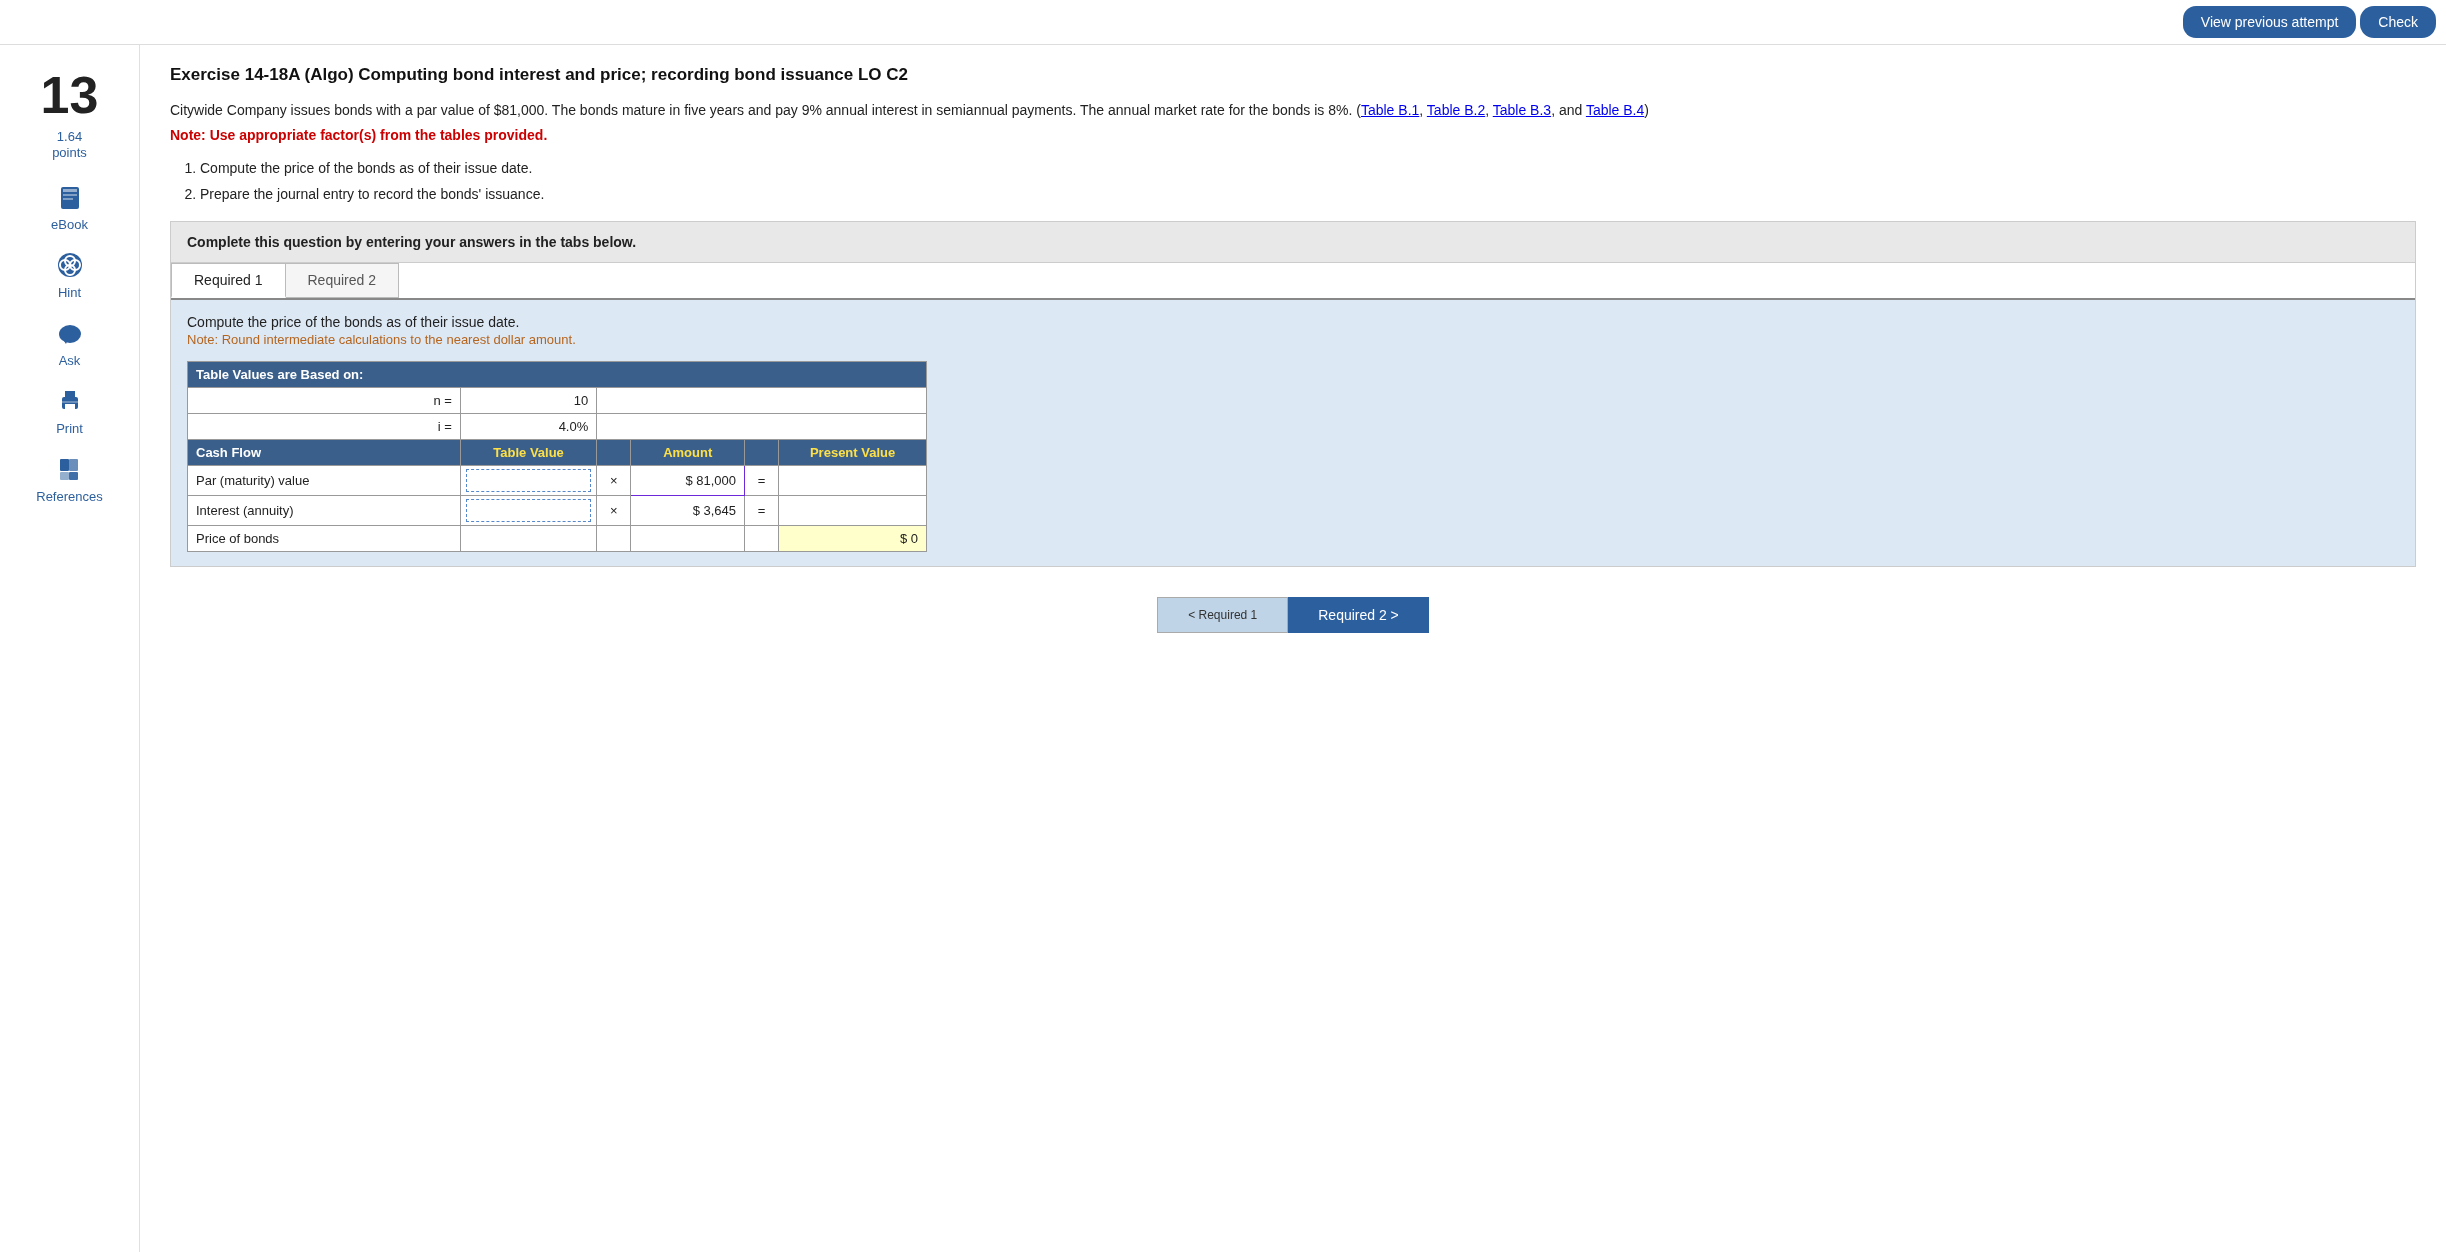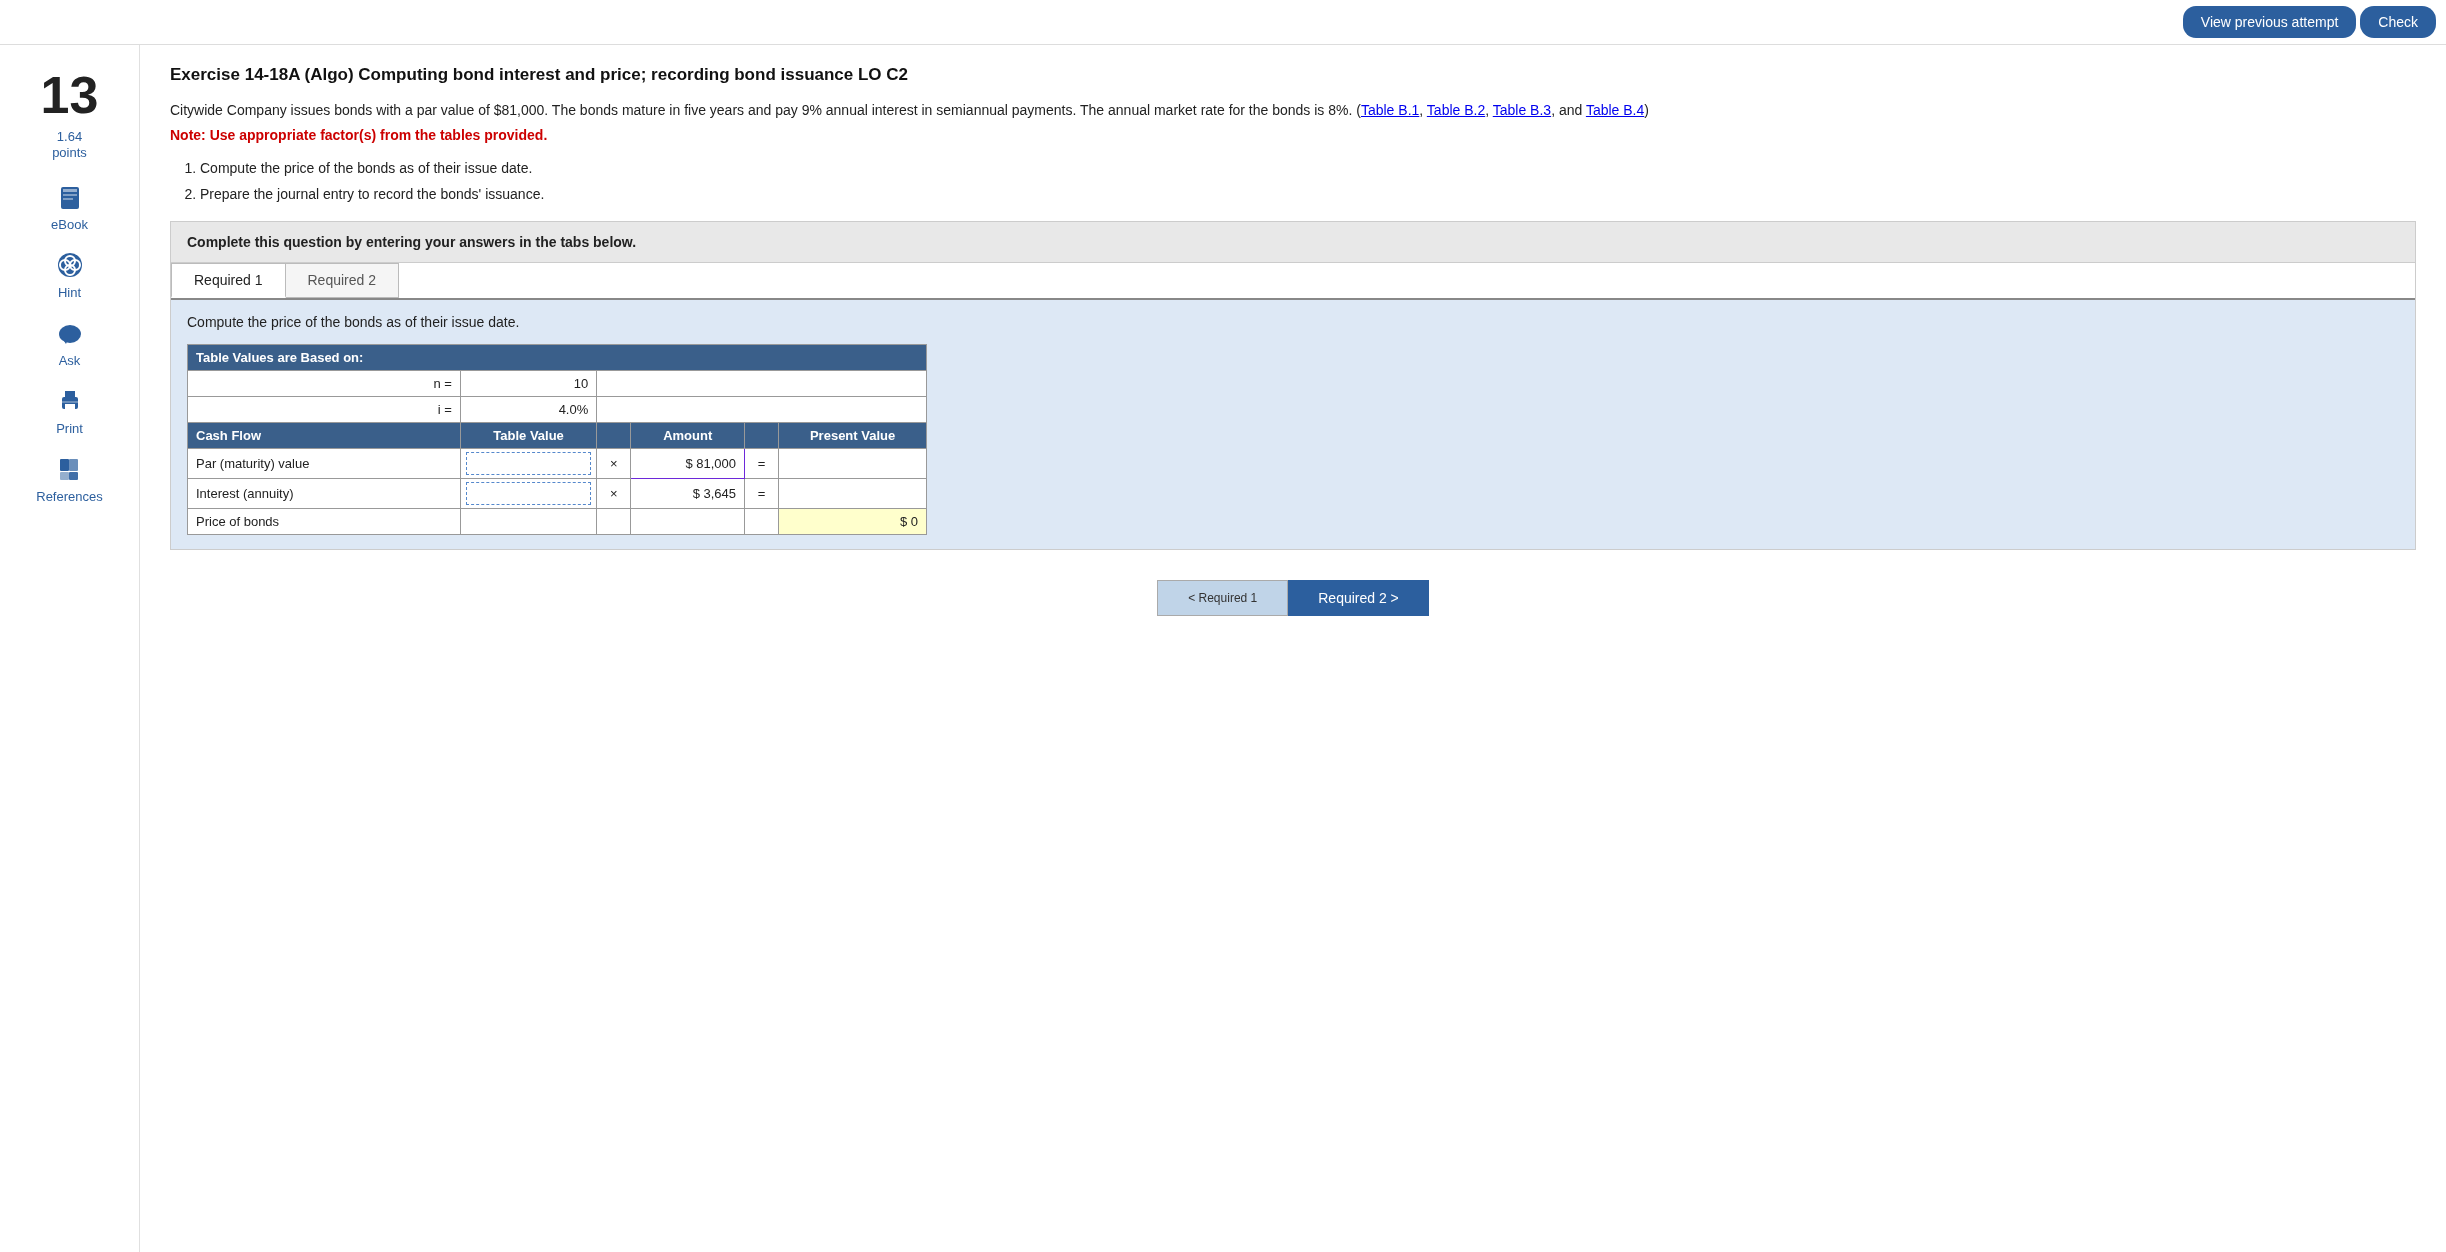--- a/index.html
+++ b/index.html
@@ -192,21 +192,21 @@
     }
     .tbl-main input[type="text"] {
       border: 1px dashed #5588cc;
       width: 90px;
       padding: 3px 5px;
       font-size: 13px;
       text-align: right;
     }
     .tbl-main .col-header {
       background: #3a5f8a;
-      color: #ffffff;
+      color: #fde047;
       font-weight: bold;
       text-align: center;
       font-size: 13px;
     }
     .tbl-main .col-header-left {
       background: #3a5f8a;
       color: #fff;
       font-weight: bold;
       text-align: left;
       font-size: 13px;
@@ -349,20 +349,21 @@
 
     <div class="complete-banner">Complete this question by entering your answers in the tabs below.</div>
 
     <div class="tabs-container">
       <div class="tabs-header">
         <div class="tab active">Required 1</div>
         <div class="tab inactive">Required 2</div>
       </div>
       <div class="tab-content">
         <div class="tab-instruction">Compute the price of the bonds as of their issue date.</div>
+        <div class="tab-note-red">Note: Round intermediate calculations to the nearest dollar amount.</div>
 
         <div class="table-section">
           <table class="tbl-main">
             <tbody>
                 <tr class="tbl-header-row">
               <td colspan="7">Table Values are Based on:</td>
             </tr>
             <tr>
               <td class="label-cell" style="width:240px;">n =</td>
               <td class="value-cell" style="width:100px;">10</td>

